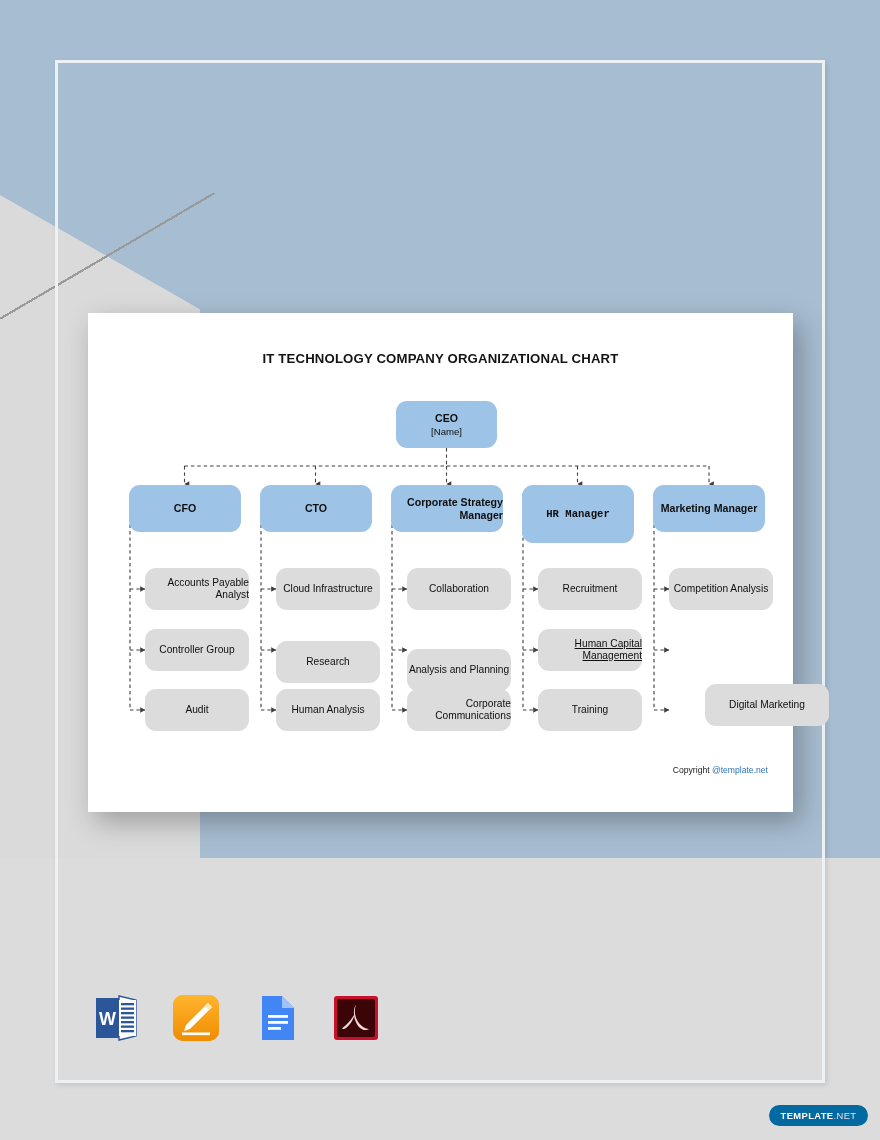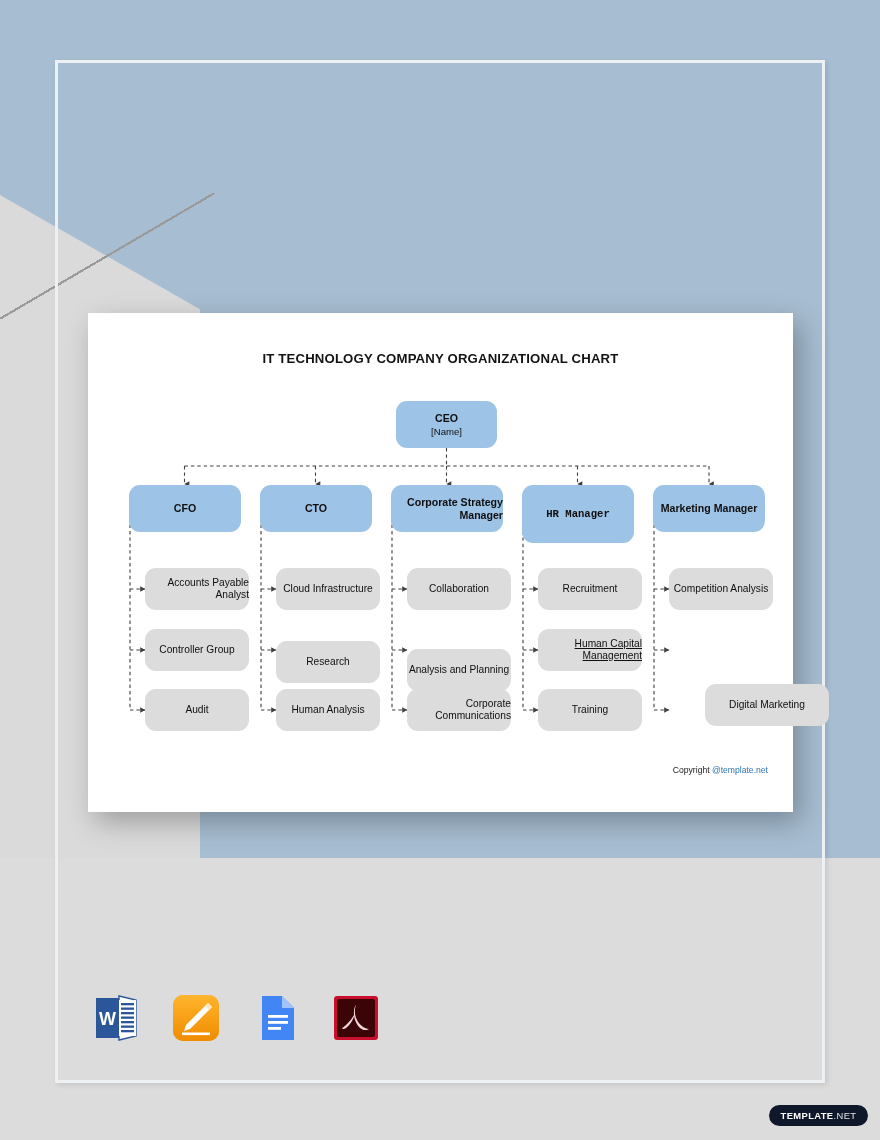--- a/index.html
+++ b/index.html
@@ -145,21 +145,21 @@
     position: relative;
     display: block;
   }
 
   
   #template-badge {
     position: absolute;
     left: 769px; top: 1105px;
     width: 99px; height: 21px;
     border-radius: 11px;
-    background: #0f172a;
+    background: #0369a1;
     display: flex;
     align-items: center;
     justify-content: center;
     font-size: 9.4px;
     letter-spacing: 0.4px;
   }
   #template-badge .b1 { color: #ffffff; font-weight: bold; }
   #template-badge .b2 { color: #e4e4e4; font-weight: normal; }
 </style>
 </head>

